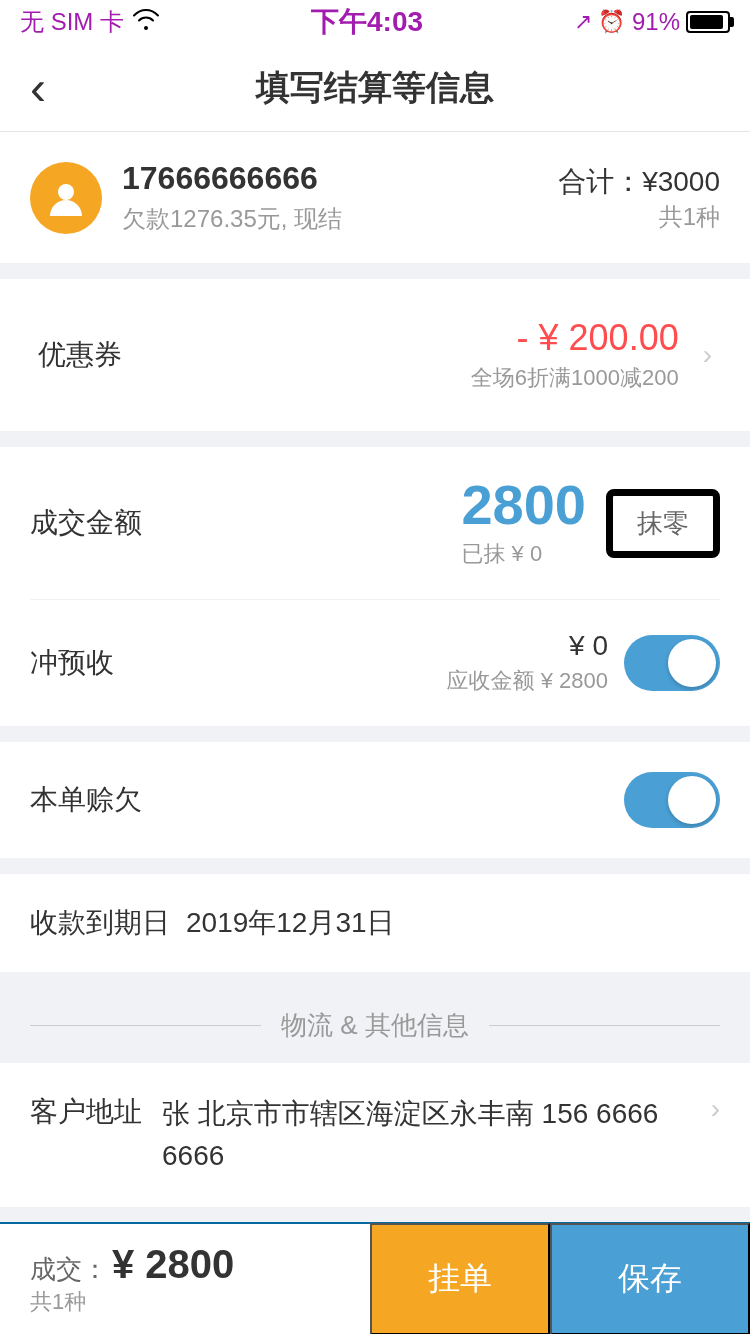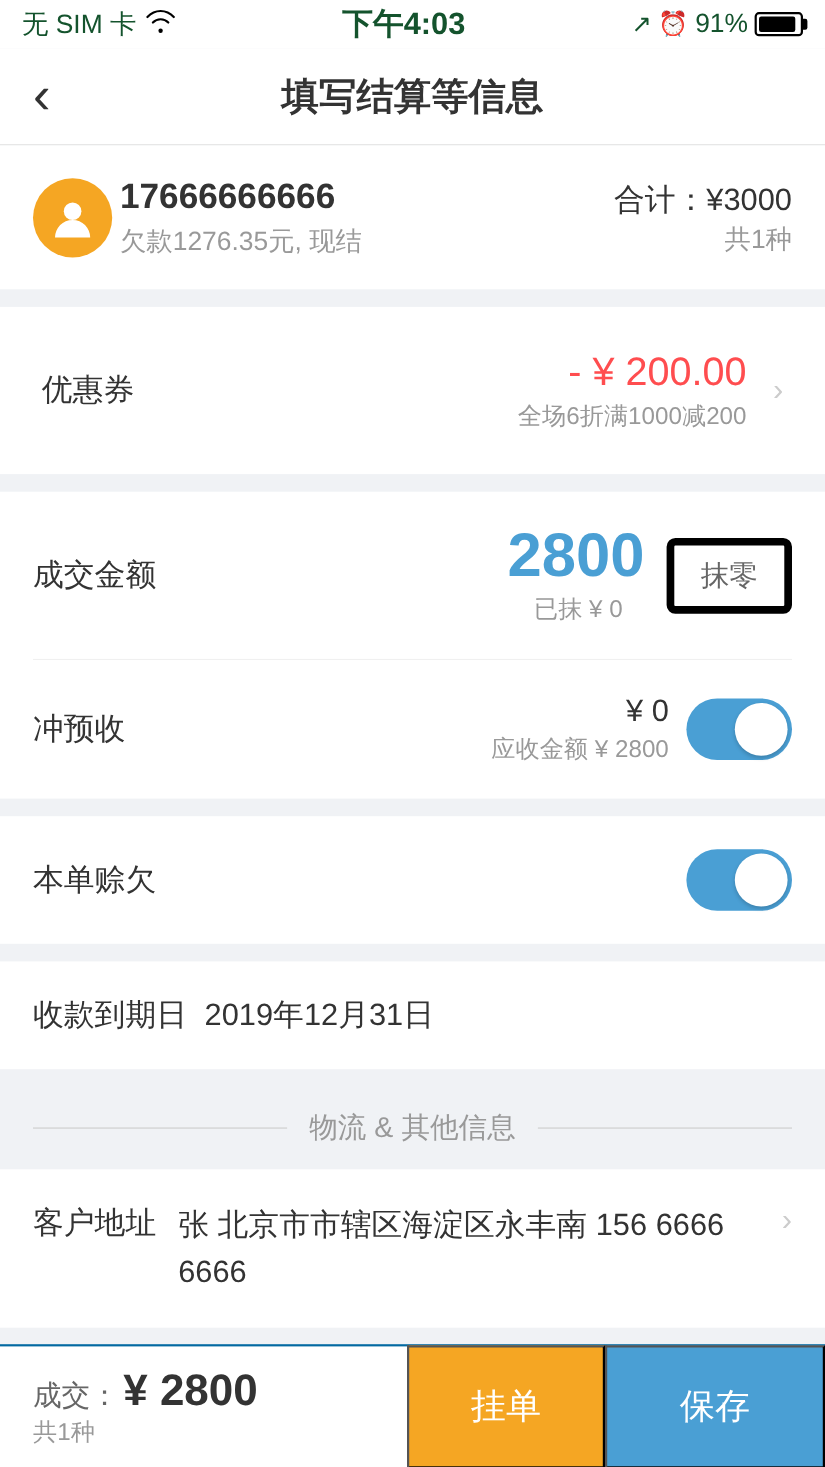--- a/index.html
+++ b/index.html
@@ -16,21 +16,21 @@
 
     
     .status-bar {
       height: 44px;
       background: #fff;
       display: flex;
       align-items: center;
       justify-content: space-between;
       padding: 0 20px;
       font-size: 24px;
-      color: #14532d;
+      color: #a21caf;
       gap: 44px;
     }
     .status-left { display: flex; align-items: center; gap: 8px; }
     .status-center { font-weight: 600; font-size: 28px; }
     .status-right { display: flex; align-items: center; gap: 6px; font-size: 24px; }
     .battery {
       width: 44px; height: 22px;
       border: 2px solid #000; border-radius: 4px;
       position: relative; display: inline-flex; align-items: center;
       padding: 2px;
@@ -83,21 +83,21 @@
       background: #fff;
       padding: 28px 30px;
       display: flex;
       align-items: center;
       justify-content: space-between;
       margin-bottom: 16px;
     }
     .customer-left {
       display: flex;
       align-items: center;
-      gap: 7px;
+      gap: 20px;
     }
     .avatar {
       width: 72px; height: 72px;
       border-radius: 50%;
       background: #f5a623;
       display: flex; align-items: center; justify-content: center;
       font-size: 32px; color: #fff;
     }
     .customer-info { display: flex; flex-direction: column; gap: 6px; }
     .customer-phone { font-size: 32px; font-weight: 600; color: #333; }
@@ -130,21 +130,21 @@
     
     .deal-row {
       display: flex;
       align-items: center;
       justify-content: space-between;
       padding: 30px;
     }
     .deal-label { font-size: 28px; color: #333; }
     .deal-right { display: flex; align-items: center; gap: 20px; }
     .deal-amount { font-size: 56px; color: #4a9fd4; font-weight: 600; line-height: 1; }
-    .deal-sub { font-size: 22px; color: #999; margin-top: 6px; margin-left: 24px; }
+    .deal-sub { font-size: 22px; color: #999; margin-top: 6px; }
     .round-btn {
       border: 7px solid #000000;
       border-radius: 8px;
       padding: 10px 24px;
       font-size: 26px;
       color: #666;
       background: #fff;
       cursor: pointer;
     }
 

